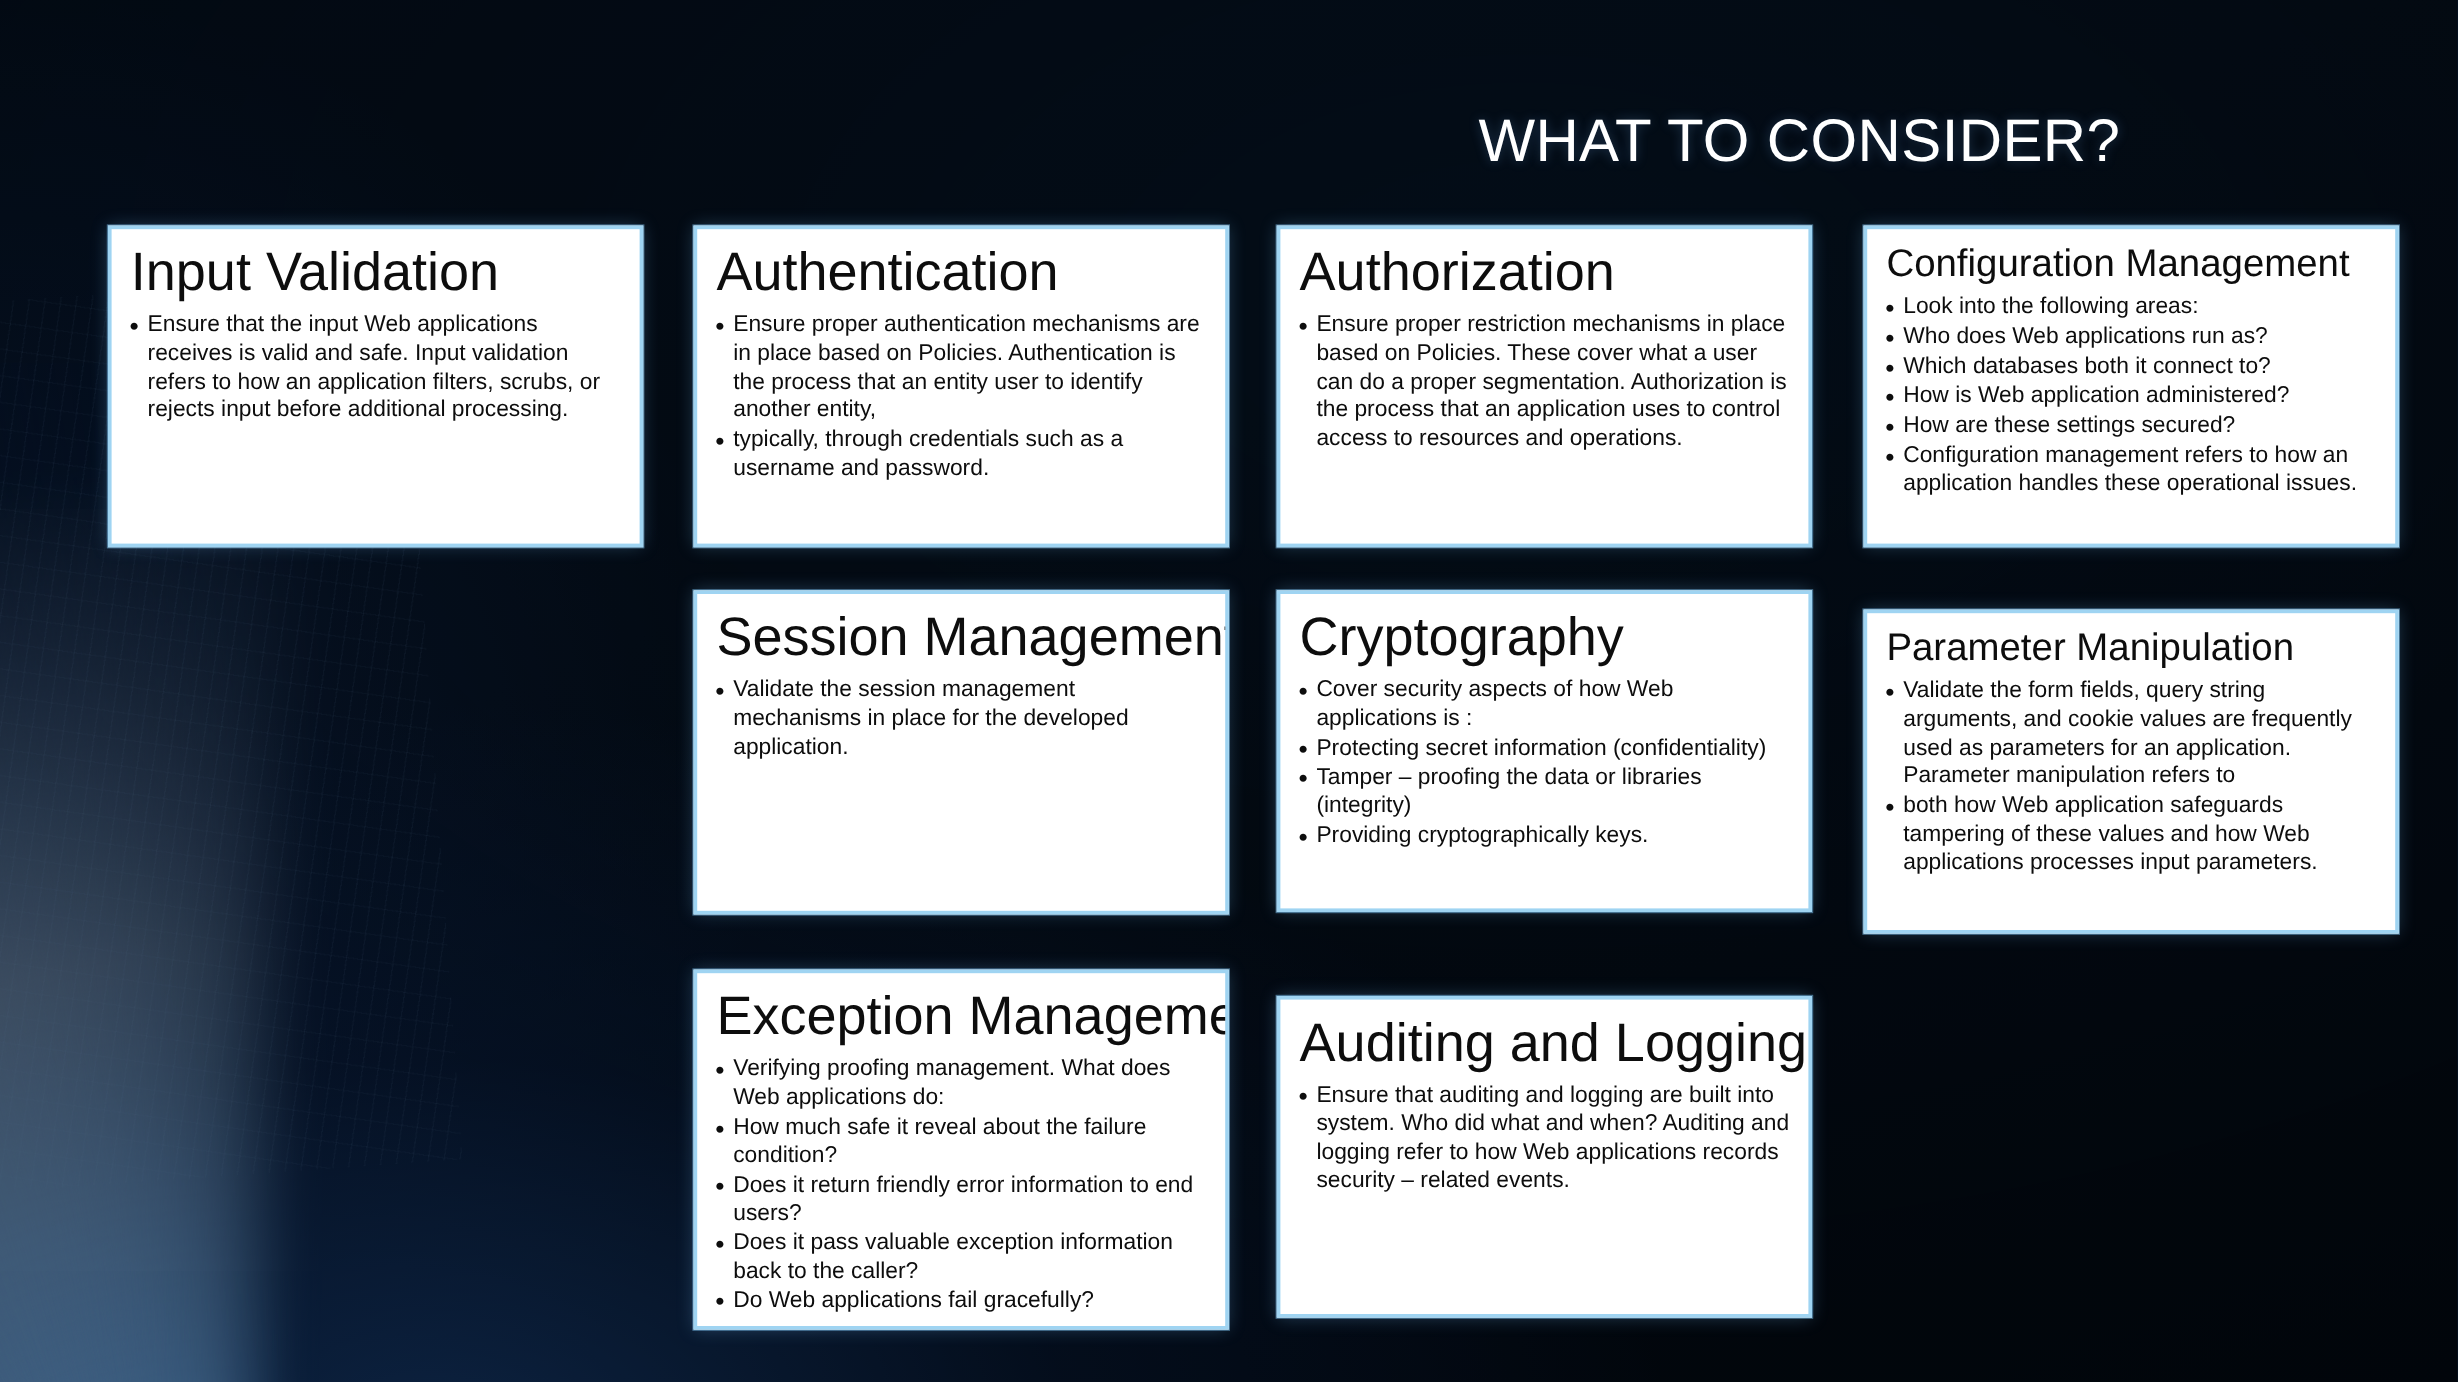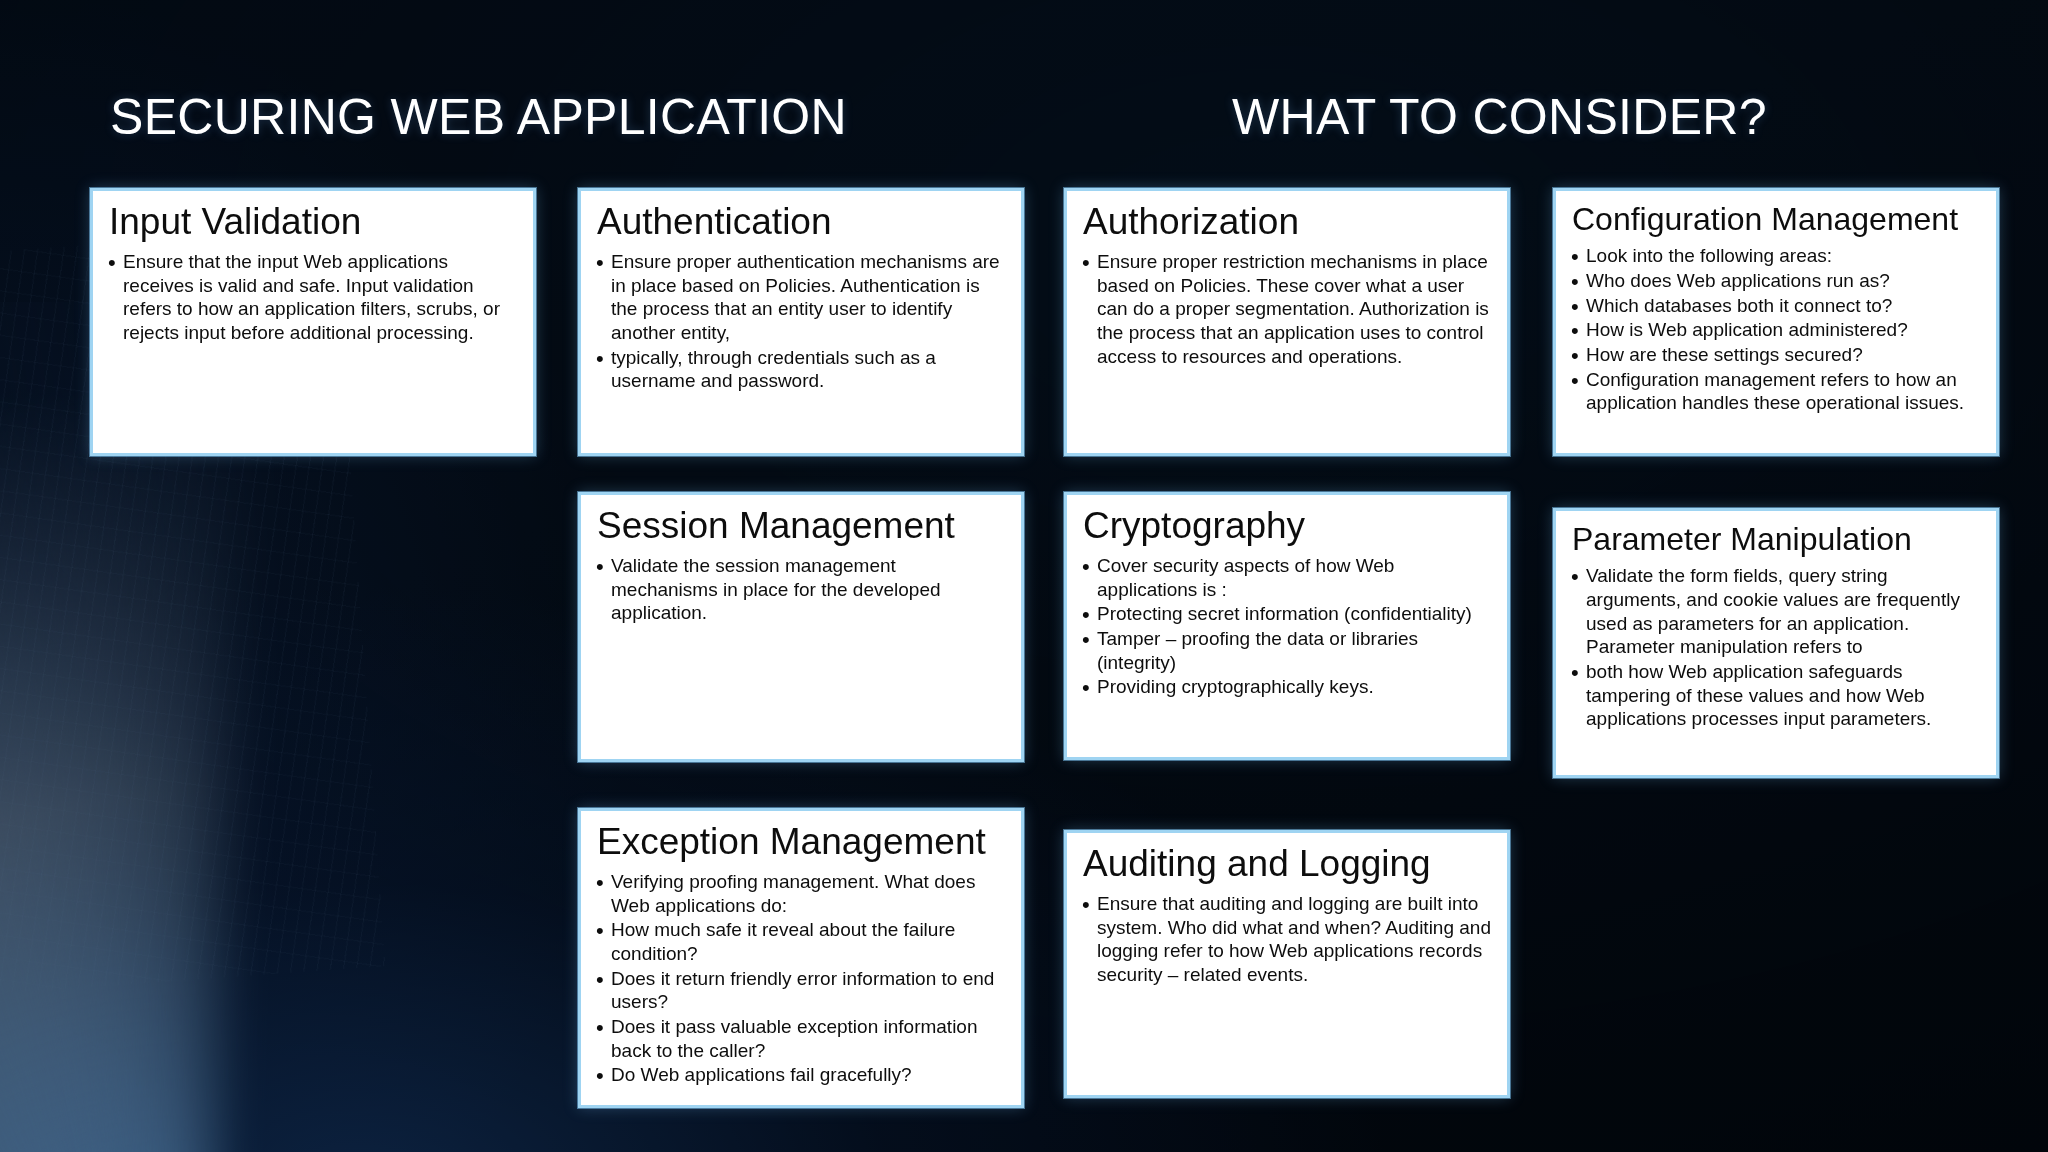--- a/index.html
+++ b/index.html
@@ -58,21 +58,21 @@
     position:absolute;
     background:#ffffff;
     border:3px solid #9fd4f2;
     box-shadow:0 0 0 1px rgba(120,190,235,.55), 0 0 14px rgba(110,175,230,.30);
     box-sizing:border-box;
     padding:8px 16px 10px 14px;
     overflow:hidden;
   }
   .card-title{
     color:#0d0d0d;
-    font-size:37px;font-weight:400;line-height:1.14;
+    font-size:45px;font-weight:400;line-height:1.14;
     margin:2px 0 7px 2px;
     white-space:nowrap;
   }
   .card-body{list-style:none;margin:0;padding:0;}
   .card-body li{
     position:relative;
     color:#0d0d0d;
     font-size:19px;
     line-height:1.245;
     padding-left:16px;
@@ -162,21 +162,20 @@
       <i style="transform: rotate(-0.79deg) scaleX(1.99); opacity: 0.329;"></i>
       <i style="transform: rotate(0.6deg) scaleX(2.02); opacity: 0.265;"></i>
       <i style="transform: rotate(2deg) scaleX(2.05); opacity: 0.18;"></i>
     </div>
   <div class="grid-lines"></div>
   <div class="bg-veil"></div>
 </div>
 
 <div id="slide">
 
-  <div class="slide-title" id="title-left">SECURING WEB APPLICATION</div>
 
   <div class="slide-title" id="title-right">WHAT TO CONSIDER?</div>
 
   <div class="card" id="card-input-validation">
     <div class="card-title">Input Validation</div>
     <ul class="card-body">
         <li>Ensure that the input Web applications receives is valid and safe. Input validation refers to how an application filters, scrubs, or rejects input before additional processing.</li>
       </ul>
   </div>
 

